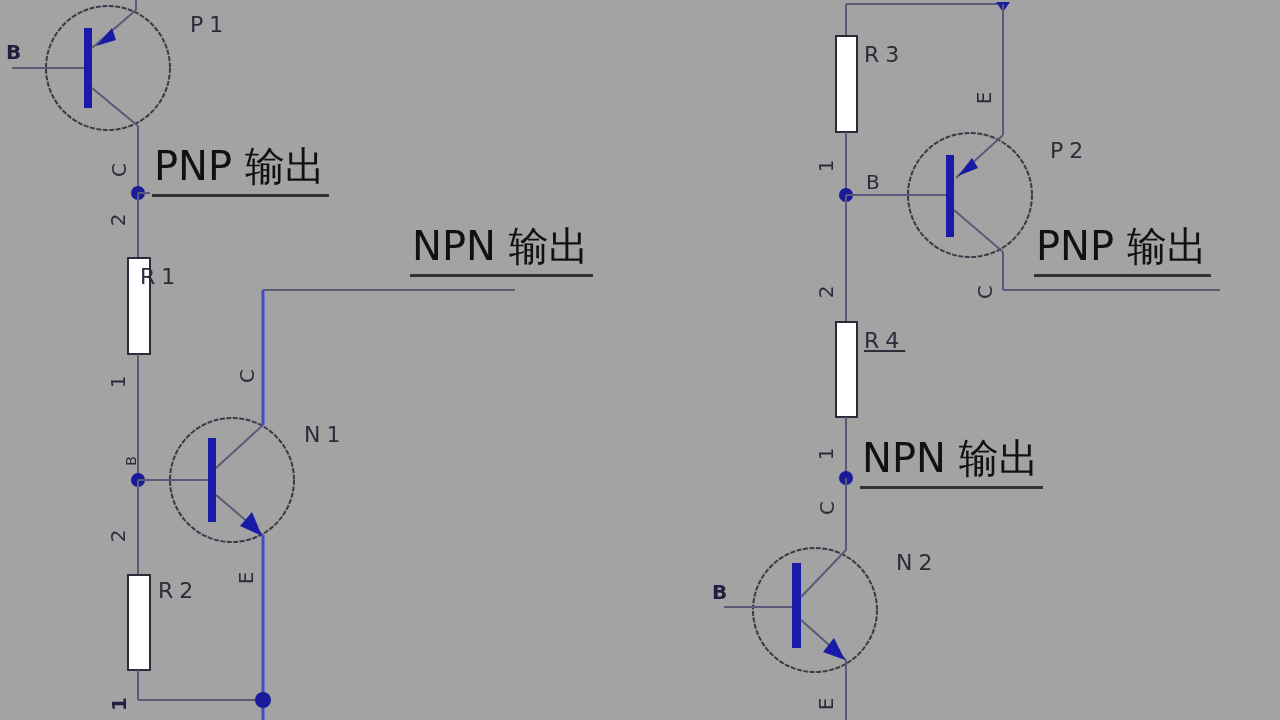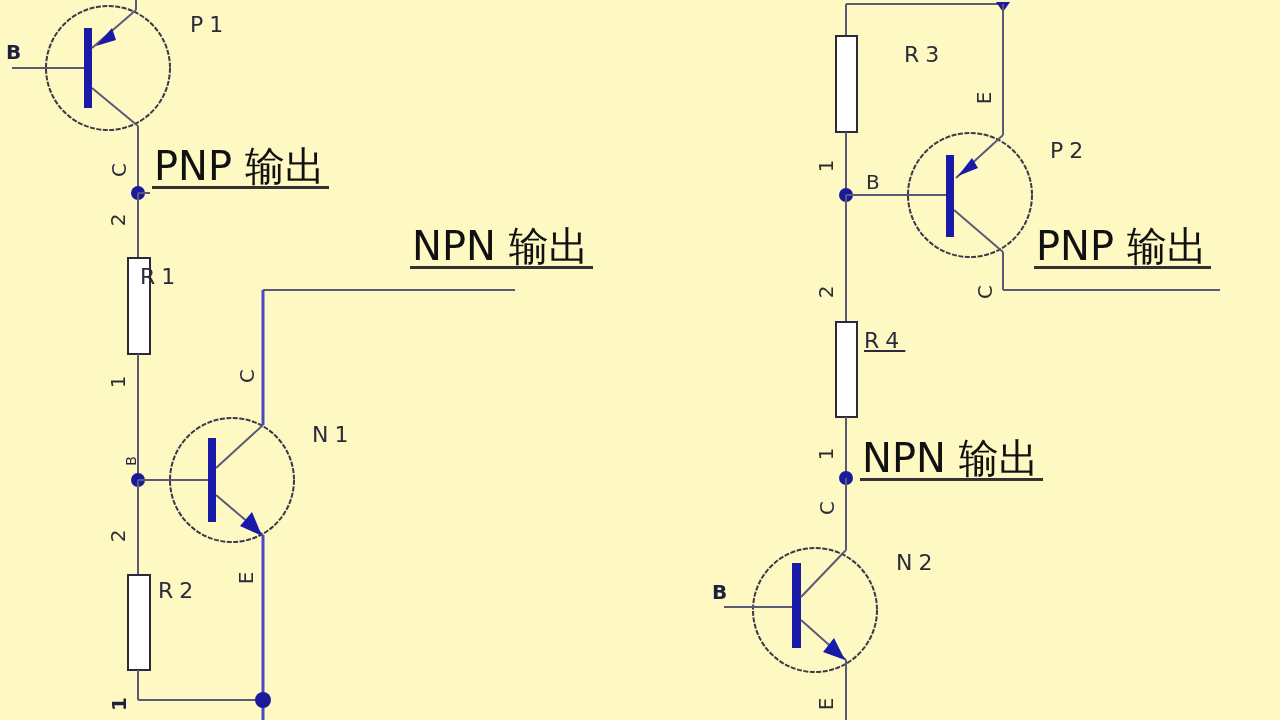--- a/index.html
+++ b/index.html
@@ -7,21 +7,21 @@
       padding: 0;
       width: 1280px;
       height: 720px;
       overflow: hidden;
       background: #fdfdf9;
     }
     .canvas {
       position: relative;
       width: 1280px;
       height: 720px;
-      background: #fef9c3;
+      background: #a3a3a3;
     }
     svg.schematic {
       position: absolute;
       left: 0;
       top: 0;
       width: 1280px;
       height: 720px;
     }
     .pin-label, .ref-label {
       position: absolute;
@@ -46,21 +46,21 @@
       color: #1f1f40;
     }
     .output-label {
       position: absolute;
       font-family: "DejaVu Sans", sans-serif;
       font-size: 40px;
       color: #111;
       line-height: 1;
       white-space: nowrap;
       border-bottom: 3px solid #333;
-      padding: 0 4px 0 2px;
+      padding: 0 4px 8px 2px;
       text-align: right;
     }
   </style>
 </head>
 <body>
 
 <div class="canvas">
 
   <svg class="schematic" viewBox="0 0 1280 720">
     <defs>
@@ -172,28 +172,28 @@
 
   <span class="output-label" style="left:152px; top:146px;">PNP 输出</span>
   <span class="output-label" style="left:410px; top:226px;">NPN 输出</span>
 
   <span class="pin-label rot" style="left:112px; top:210px;">2</span>
   <span class="ref-label" style="left:140px; top:266px;">R1</span>
   <span class="pin-label rot" style="left:112px; top:372px;">1</span>
 
   <span class="pin-label rot" style="left:126px; top:454px; font-size:14px;">B</span>
   <span class="pin-label rot" style="left:240px; top:366px;">C</span>
-  <span class="ref-label" style="left:312px; top:424px;">N1</span>
+  <span class="ref-label" style="left:304px; top:424px;">N1</span>
   <span class="pin-label rot" style="left:240px; top:568px;">E</span>
 
   <span class="pin-label rot" style="left:112px; top:526px;">2</span>
   <span class="ref-label" style="left:158px; top:580px;">R2</span>
   <span class="pin-label rot bold" style="left:112px; top:694px;">1</span>
 
-  <span class="ref-label" style="left:864px; top:44px;margin-left:40px;">R3</span>
+  <span class="ref-label" style="left:864px; top:44px;">R3</span>
   <span class="pin-label rot" style="left:820px; top:156px;">1</span>
 
   <span class="pin-label rot" style="left:978px; top:88px;">E</span>
   <span class="ref-label" style="left:1050px; top:140px;text-align:center;">P2</span>
   <span class="pin-label" style="left:866px; top:172px;">B</span>
   <span class="pin-label rot" style="left:978px; top:282px;">C</span>
 
   <span class="output-label" style="left:1034px; top:226px;">PNP 输出</span>
 
   <span class="pin-label rot" style="left:820px; top:282px;">2</span>

